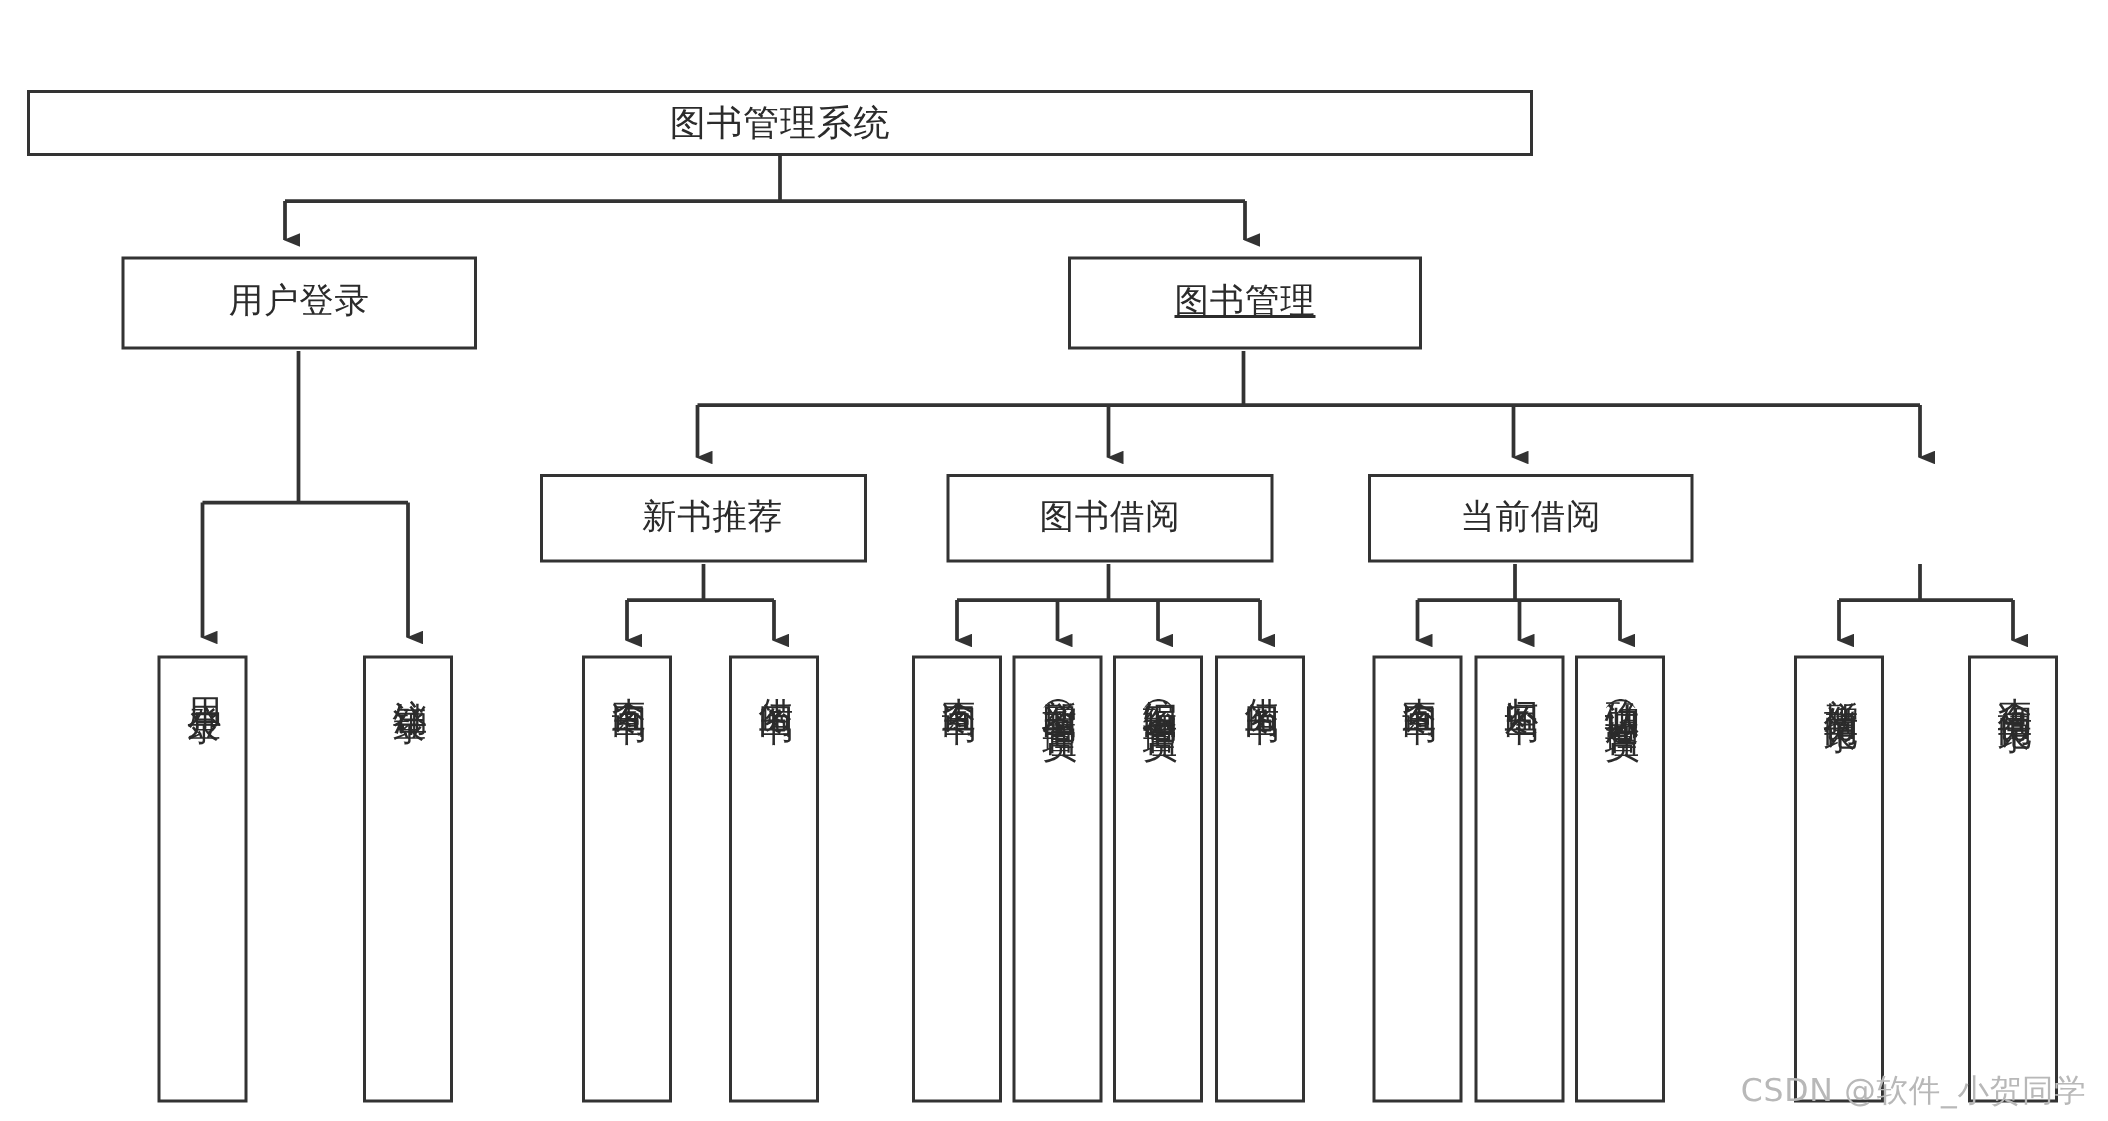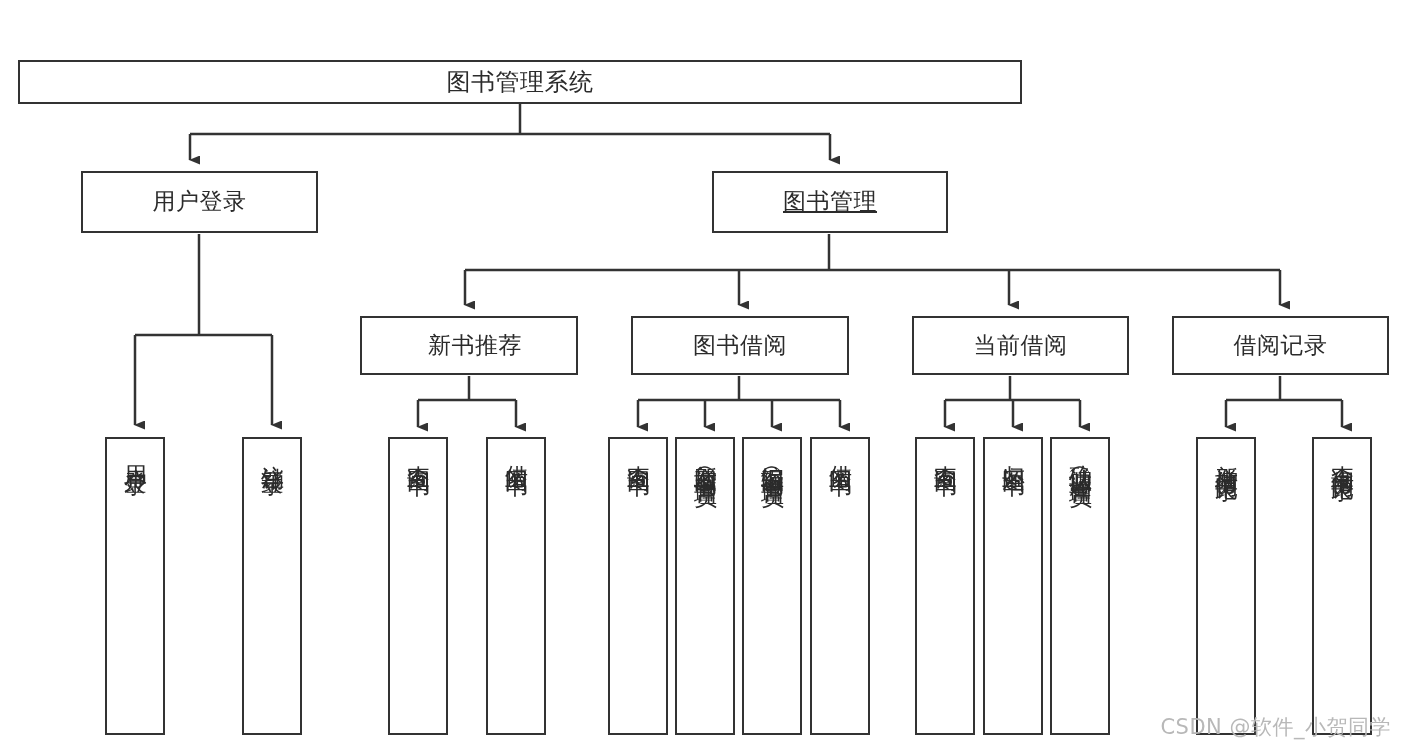--- a/index.html
+++ b/index.html
@@ -141,23 +141,20 @@
 
   <div class="node h" style="left:360px; top:316px; width:218px; height:59px;padding-left:12px;">
     <span class="lbl">新书推荐</span>
   </div>
   <div class="node h" style="left:631px; top:316px; width:218px; height:59px;">
     <span class="lbl">图书借阅</span>
   </div>
   <div class="node h" style="left:902px; top:316px; width:217px; height:59px;margin-left:10px;">
     <span class="lbl">当前借阅</span>
   </div>
-  <div class="node h" style="left:1172px; top:316px; width:217px; height:59px;">
-    <span class="lbl">借阅记录</span>
-  </div>
 
   <div class="node v" style="left:105px; top:437px; width:60px; height:298px;">
     <span class="lbl">用户登录</span>
   </div>
   <div class="node v" style="left:242px; top:437px; width:60px; height:298px;">
     <span class="lbl">注销登录</span>
   </div>
 
   <div class="node v" style="left:388px; top:437px; width:60px; height:298px;">
     <span class="lbl">查询图书</span>

